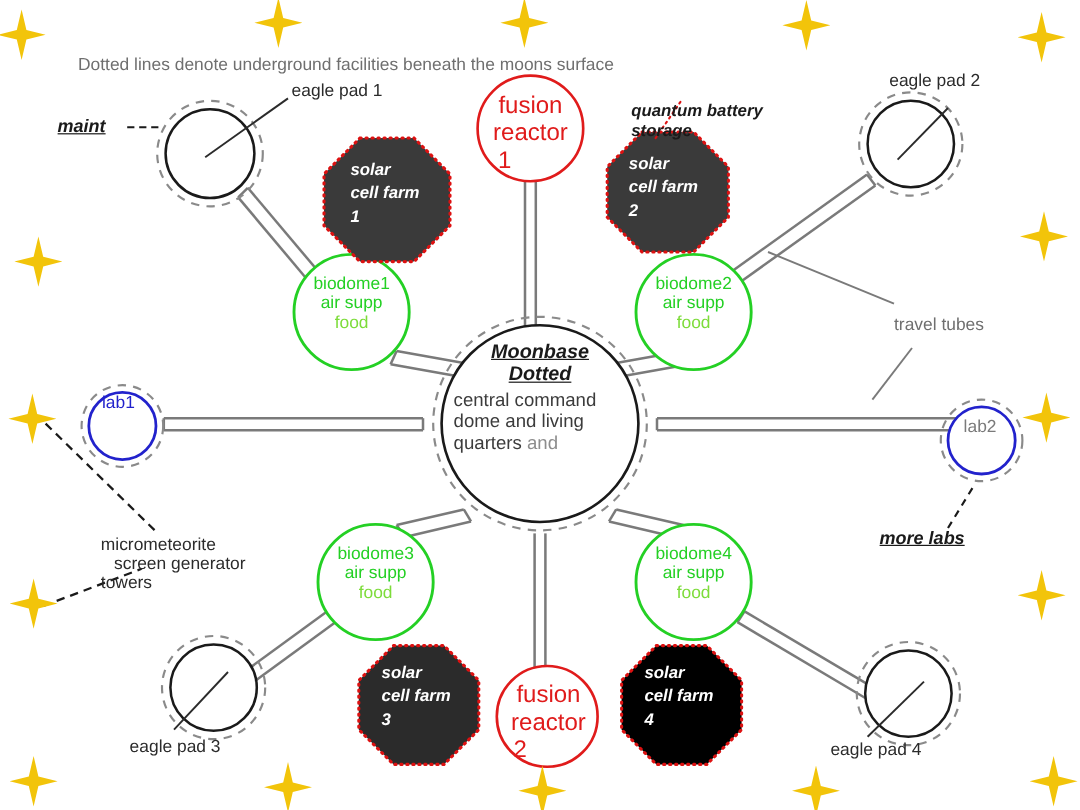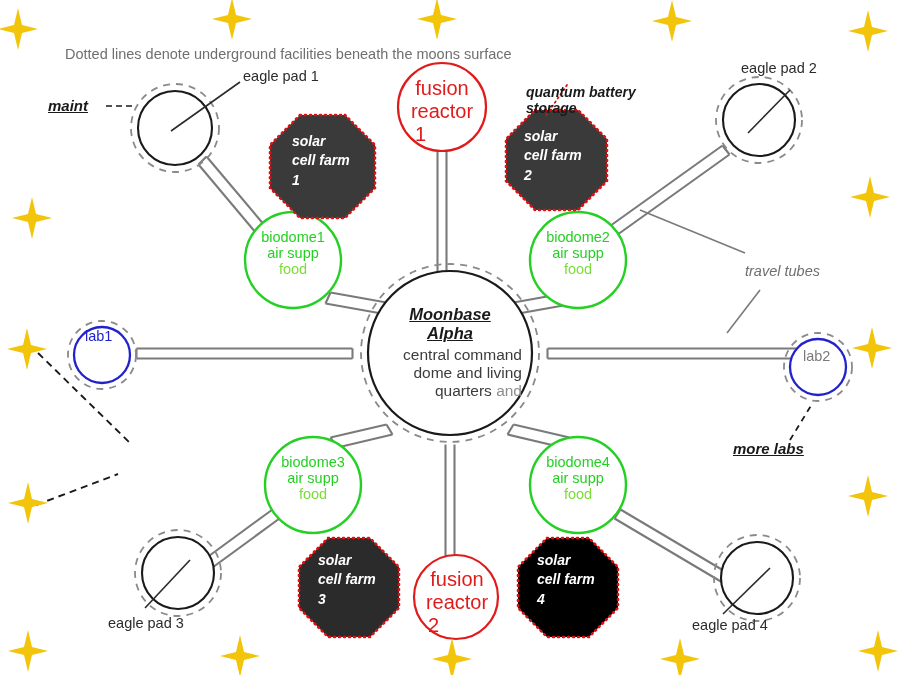--- a/index.html
+++ b/index.html
@@ -56,21 +56,21 @@
     font-size: 16.5px;
     font-weight: bold;
     font-style: italic;
     text-decoration: underline;
     color: #1a1a1a;
     text-align: center;
   }
   .node-body {
     font-size: 15.5px;
     color: #3c3c3c;
-    text-align: right;
+    text-align: left;
   }
   .node-body .dim { color: #8d8d8d; }
   .bio-txt {
     font-size: 14.5px;
     color: #24d024;
     text-align: center;
   }
   .bio-txt .food { color: #7ddc3a; }
   .red-txt {
     font-size: 20px;
@@ -276,23 +276,23 @@
       <path d="M28 630 L32 647 L48 651 L32 655 L28 672 L24 655 L8 651 L24 647 Z"></path>
       <path d="M240 635 L244 652 L260 656 L244 660 L240 677 L236 660 L220 656 L236 652 Z"></path>
       <path d="M452 638 L456 655 L472 659 L456 663 L452 680 L448 663 L432 659 L448 655 Z"></path>
       <path d="M680 638 L684 655 L700 659 L684 663 L680 680 L676 663 L660 659 L676 655 Z"></path>
       <path d="M878 630 L882 647 L898 651 L882 655 L878 672 L874 655 L858 651 L874 647 Z"></path>
     </g>
   </svg>
 
   <div class="txt hdr-note" style="left:65px; top:46px;">Dotted lines denote underground facilities beneath the moons surface</div>
 
-  <div style="position:absolute; left:378px; top:284px; width:144px;margin-top:21px;">
+  <div style="position:absolute; left:378px; top:284px; width:144px;">
     <div class="node-title">Moonbase</div>
-    <div class="node-title">Alpha</div>
+    <div class="node-title">Dotted</div>
     <div class="node-body" style="margin-top:3px;">central command</div>
     <div class="node-body">dome and living</div>
     <div class="node-body">
       <span>quarters</span>
       <span class="dim">and</span>
     </div>
   </div>
 
   <div class="bio-txt" style="position:absolute; left:253px; top:229px; width:80px;">
     <div>biodome1</div>
@@ -364,16 +364,21 @@
 
   <div class="txt lbl-bold-ital-ul" style="left:48px; top:97px;">maint</div>
 
   <div class="txt lbl-bold-ital-ul" style="left:733px; top:440px;">more labs</div>
 
   <div style="position:absolute; left:526px; top:63px;margin-top:21px;">
     <div class="lbl-bold-ital">quantum battery</div>
     <div class="lbl-bold-ital">storage</div>
   </div>
 
-  <div class="txt lbl-gray" style="left:745px; top:263px;font-style:italic;">travel tubes</div>
-
+  <div class="txt lbl-gray" style="left:745px; top:263px;">travel tubes</div>
+
+  <div style="position:absolute; left:84px; top:446px;">
+    <div class="lbl-plain">micrometeorite</div>
+    <div class="lbl-plain" style="padding-left:11px;">screen generator</div>
+    <div class="lbl-plain">towers</div>
+  </div>
 
 </div>
 
 </body></html>

